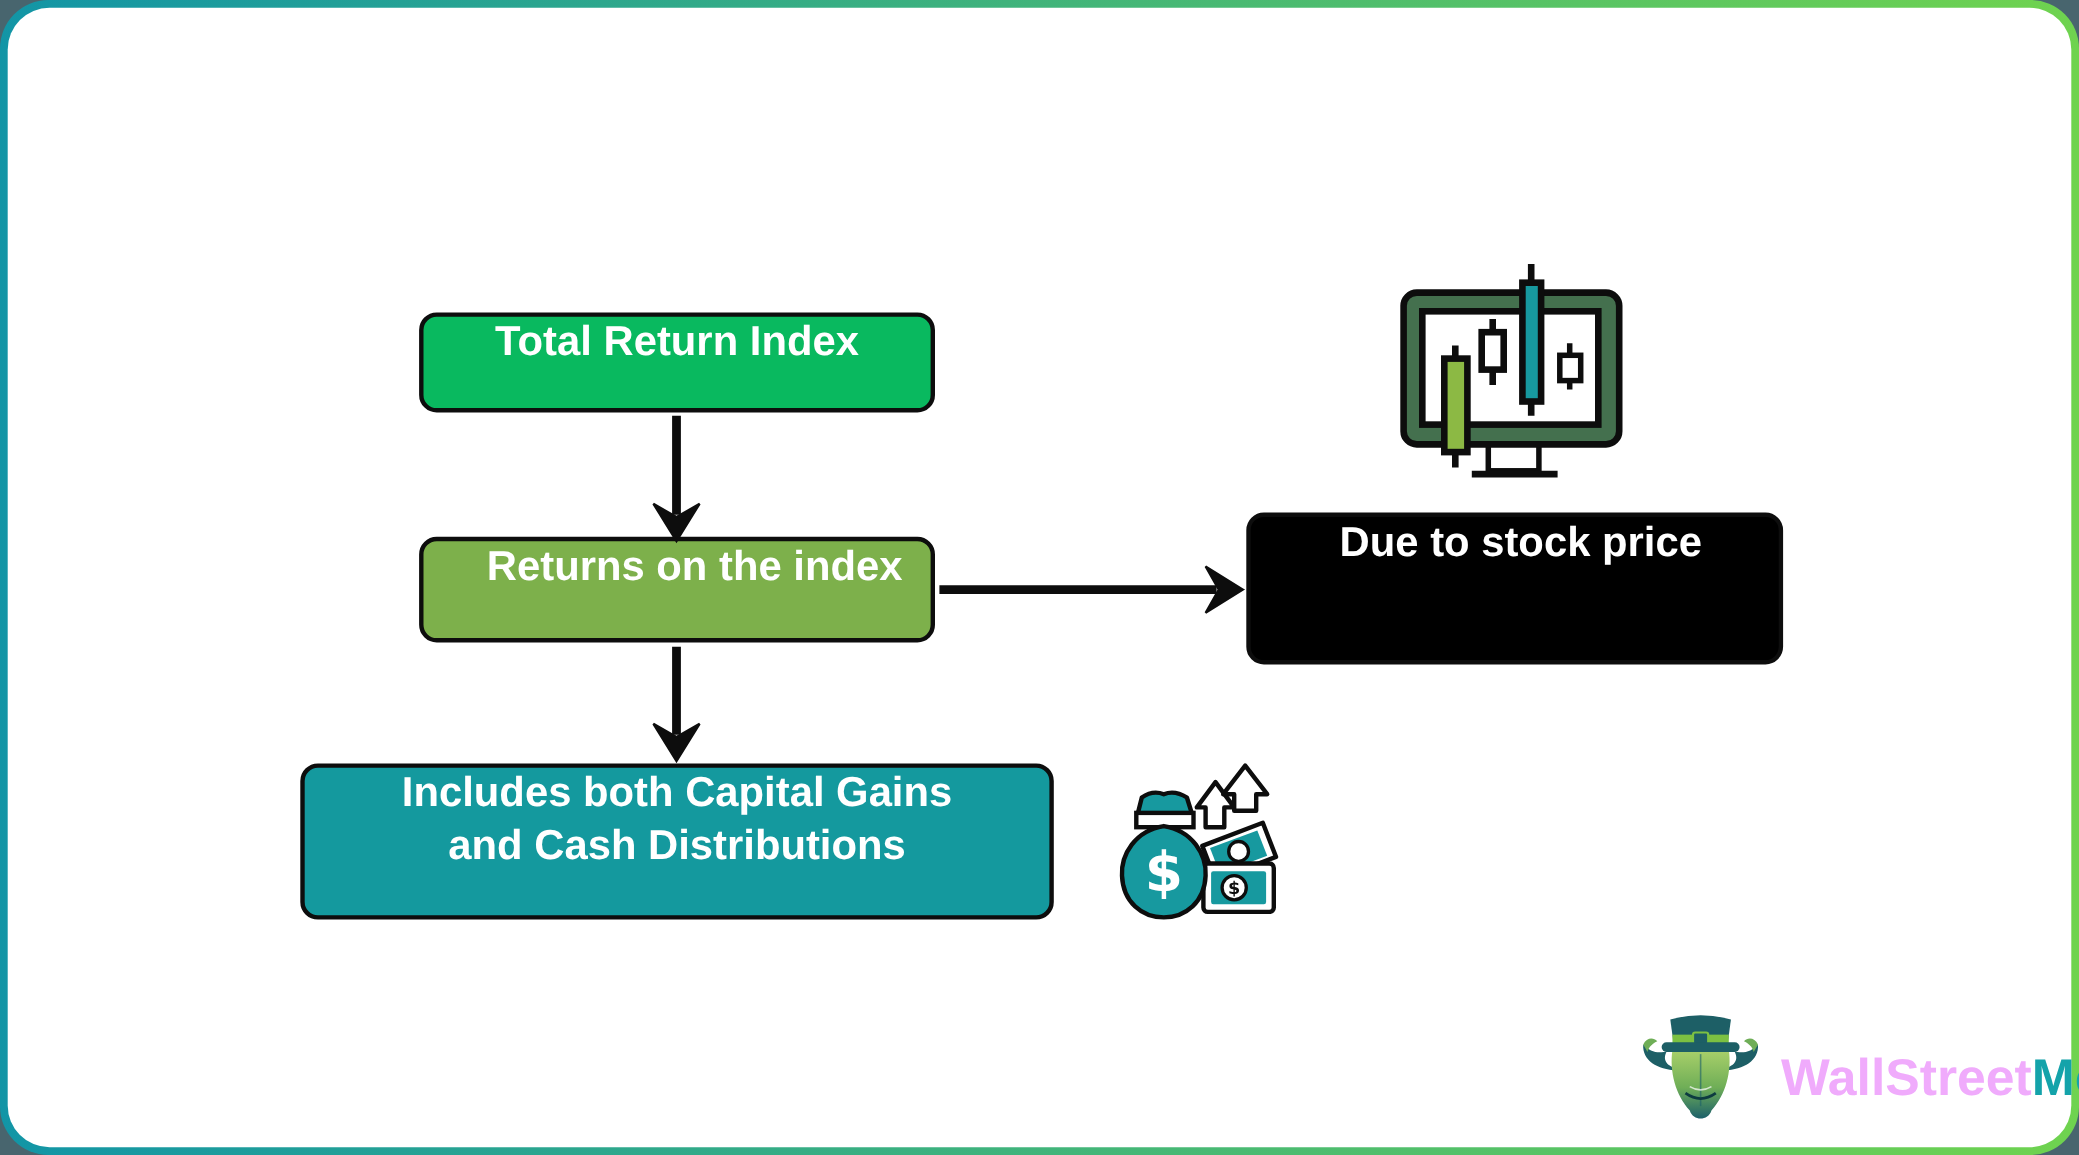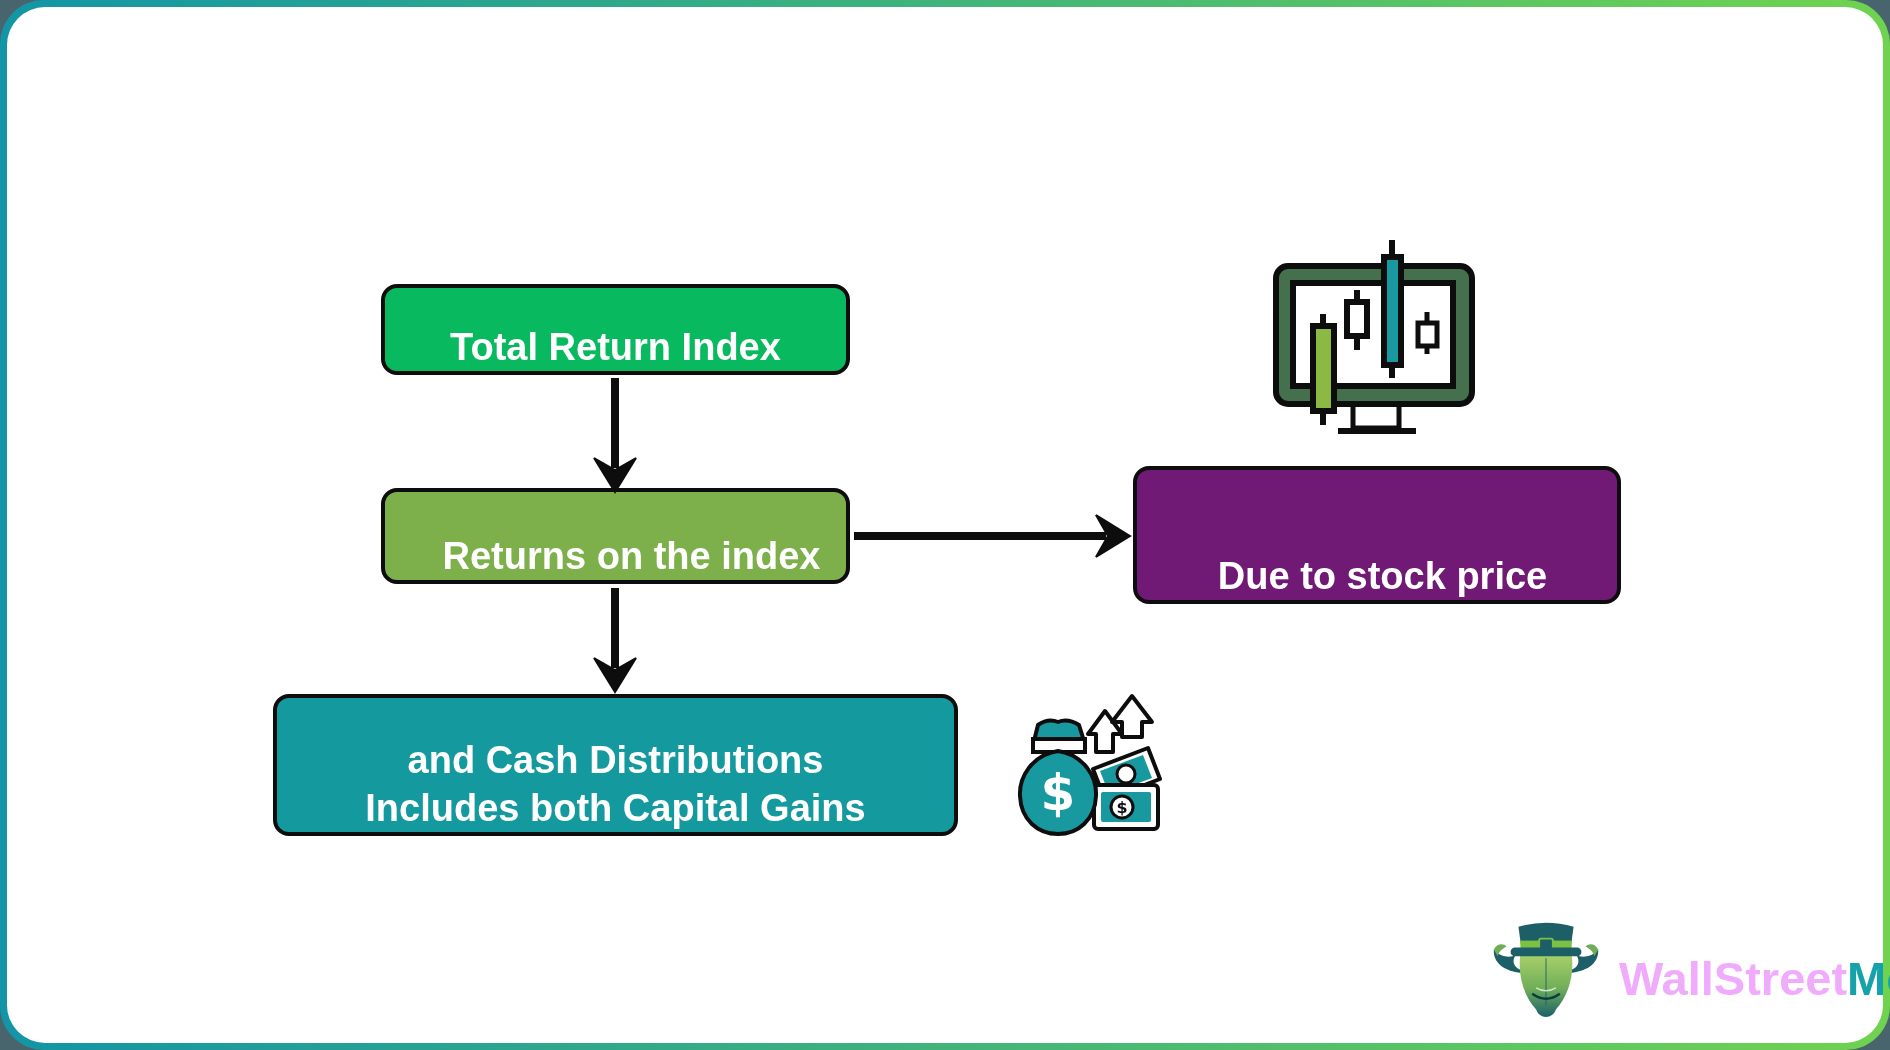--- a/index.html
+++ b/index.html
@@ -37,21 +37,21 @@
     border-radius: 64px;
     display: flex; align-items: center; justify-content: center;
     font-size: 60px; font-weight: 800; color: #111111;
     letter-spacing: 0px;
   }
   .node {
     position: absolute;
     border: 4px solid #0d0d0d;
     border-radius: 16px;
     display: flex; flex-direction: column;
-    align-items: center; justify-content: flex-end;
+    align-items: center; justify-content: flex-start;
     color: #ffffff; font-weight: 800;
     font-size: 38px; line-height: 1.25;
     text-align: center;
   }
   .node-total  { left: 381px; top: 284px; width: 469px; height: 91px; }
   .node-returns{ left: 381px; top: 488px; width: 469px; height: 96px; }
   .node-stock  { left: 1133px; top: 466px; width: 488px; height: 138px; }
   .node-gains  { left: 273px; top: 694px; width: 685px; height: 142px; }
   .arrows-layer {
     position: absolute; inset: 0;
@@ -84,27 +84,27 @@
 
 
   <div class="node node-total" style="background-color: rgb(9, 185, 95);">
     <span>Total Return Index</span>
   </div>
 
   <div class="node node-returns" style="background-color: rgb(125, 176, 75); padding-left: 32px;">
     <span>Returns on the index</span>
   </div>
 
-  <div class="node node-stock" style="background-color: #701a75; padding-left: 11px;">
+  <div class="node node-stock" style="background-color: #000000; padding-left: 11px;">
     <span>Due to stock price</span>
   </div>
 
   <div class="node node-gains" style="background-color: rgb(20, 153, 158);">
+    <span>Includes both Capital Gains</span>
     <span>and Cash Distributions</span>
-    <span>Includes both Capital Gains</span>
   </div>
 
   <svg class="arrows-layer" viewBox="0 0 1890 1050" xmlns="http://www.w3.org/2000/svg">
     <g stroke="#0d0d0d" fill="#0d0d0d">
       <line x1="615" y1="378" x2="615" y2="468" stroke-width="8"></line>
       <path d="M 615 492 L 594 458 L 615 470 L 636 458 Z" stroke-width="2"></path>
     </g>
     <g stroke="#0d0d0d" fill="#0d0d0d">
       <line x1="854" y1="536" x2="1106" y2="536" stroke-width="8"></line>
       <path d="M 1130 536 L 1096 515 L 1108 536 L 1096 557 Z" stroke-width="2"></path>

